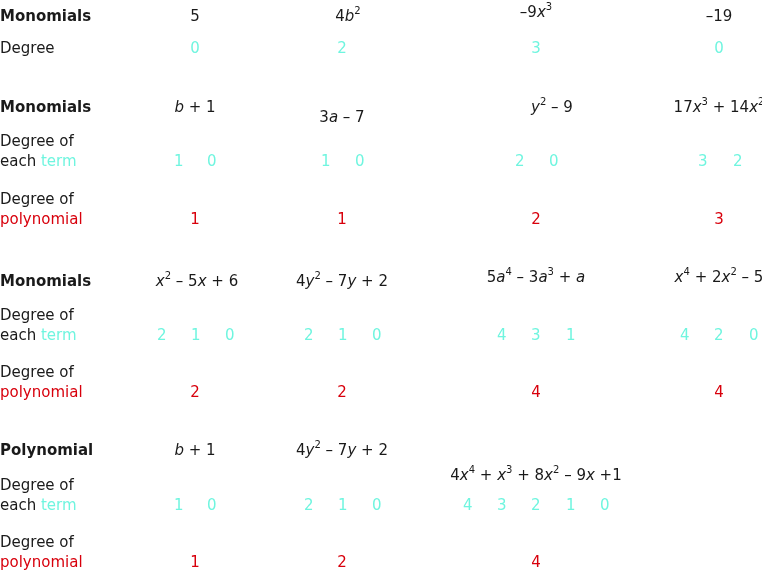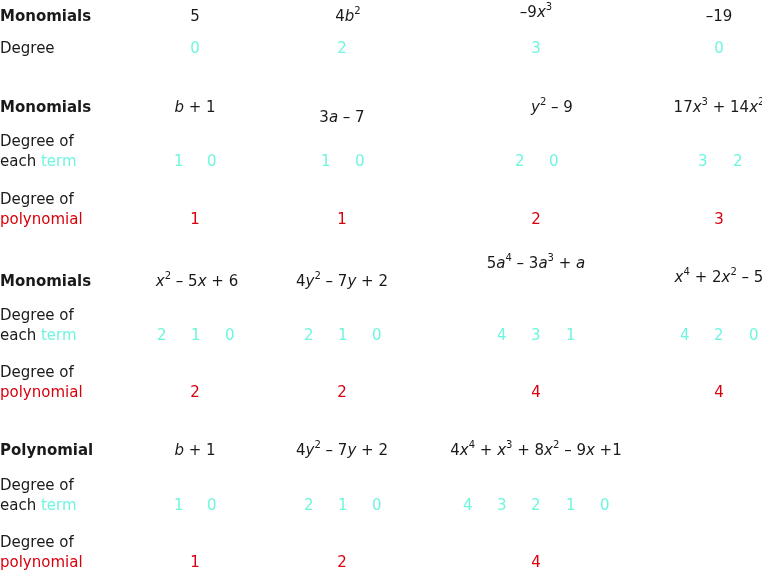--- a/index.html
+++ b/index.html
@@ -50,21 +50,21 @@
 <div class="abs c red" style="top:210px;left:536px">2</div>
 <div class="abs c red" style="top:210px;left:719px">3</div>
 
 <div class="abs lbl bold" style="top:272px">Monomials</div>
 <div class="abs lbl" style="top:306px">Degree of</div>
 <div class="abs lbl" style="top:326px"><span>each </span><span class="cyan">term</span></div>
 <div class="abs lbl" style="top:363px">Degree of</div>
 <div class="abs lbl red" style="top:383px">polynomial</div>
 <div class="abs c expr" style="top:272px;left:197px"><i>x</i><sup>2</sup> – 5<i>x</i> + 6</div>
 <div class="abs c expr" style="top:272px;left:342px">4<i>y</i><sup>2</sup> – 7<i>y</i> + 2</div>
-<div class="abs c expr" style="top:254px;left:536px">5<i>a</i><sup>4</sup> – 3<i>a</i><sup>3</sup> + <i>a</i></div>
+<div class="abs c expr" style="top:268px;left:536px">5<i>a</i><sup>4</sup> – 3<i>a</i><sup>3</sup> + <i>a</i></div>
 <div class="abs c expr" style="top:268px;left:719px"><i>x</i><sup>4</sup> + 2<i>x</i><sup>2</sup> – 5</div>
 <div class="abs cyan" style="top:326px;left:157px">2</div>
 <div class="abs cyan" style="top:326px;left:191px">1</div>
 <div class="abs cyan" style="top:326px;left:225px">0</div>
 <div class="abs cyan" style="top:326px;left:304px">2</div>
 <div class="abs cyan" style="top:326px;left:338px">1</div>
 <div class="abs cyan" style="top:326px;left:372px">0</div>
 <div class="abs cyan" style="top:326px;left:497px">4</div>
 <div class="abs cyan" style="top:326px;left:531px">3</div>
 <div class="abs cyan" style="top:326px;left:566px">1</div>
@@ -76,21 +76,21 @@
 <div class="abs c red" style="top:383px;left:536px">4</div>
 <div class="abs c red" style="top:383px;left:719px">4</div>
 
 <div class="abs lbl bold" style="top:441px">Polynomial</div>
 <div class="abs lbl" style="top:476px">Degree of</div>
 <div class="abs lbl" style="top:496px"><span>each </span><span class="cyan">term</span></div>
 <div class="abs lbl" style="top:533px">Degree of</div>
 <div class="abs lbl red" style="top:553px">polynomial</div>
 <div class="abs c expr" style="top:441px;left:195px"><i>b</i> + 1</div>
 <div class="abs c expr" style="top:441px;left:342px">4<i>y</i><sup>2</sup> – 7<i>y</i> + 2</div>
-<div class="abs c expr" style="top:441px;left:536px">4<i>x</i><sup>4</sup> + <i>x</i><sup>3</sup> + 8<i>x</i><sup>2</sup> – 9<i>x</i> +1</div>
+<div class="abs c expr" style="top:466px;left:536px">4<i>x</i><sup>4</sup> + <i>x</i><sup>3</sup> + 8<i>x</i><sup>2</sup> – 9<i>x</i> +1</div>
 <div class="abs cyan" style="top:496px;left:174px">1</div>
 <div class="abs cyan" style="top:496px;left:207px">0</div>
 <div class="abs cyan" style="top:496px;left:304px">2</div>
 <div class="abs cyan" style="top:496px;left:338px">1</div>
 <div class="abs cyan" style="top:496px;left:372px">0</div>
 <div class="abs cyan" style="top:496px;left:463px">4</div>
 <div class="abs cyan" style="top:496px;left:497px">3</div>
 <div class="abs cyan" style="top:496px;left:531px">2</div>
 <div class="abs cyan" style="top:496px;left:566px">1</div>
 <div class="abs cyan" style="top:496px;left:600px">0</div>

